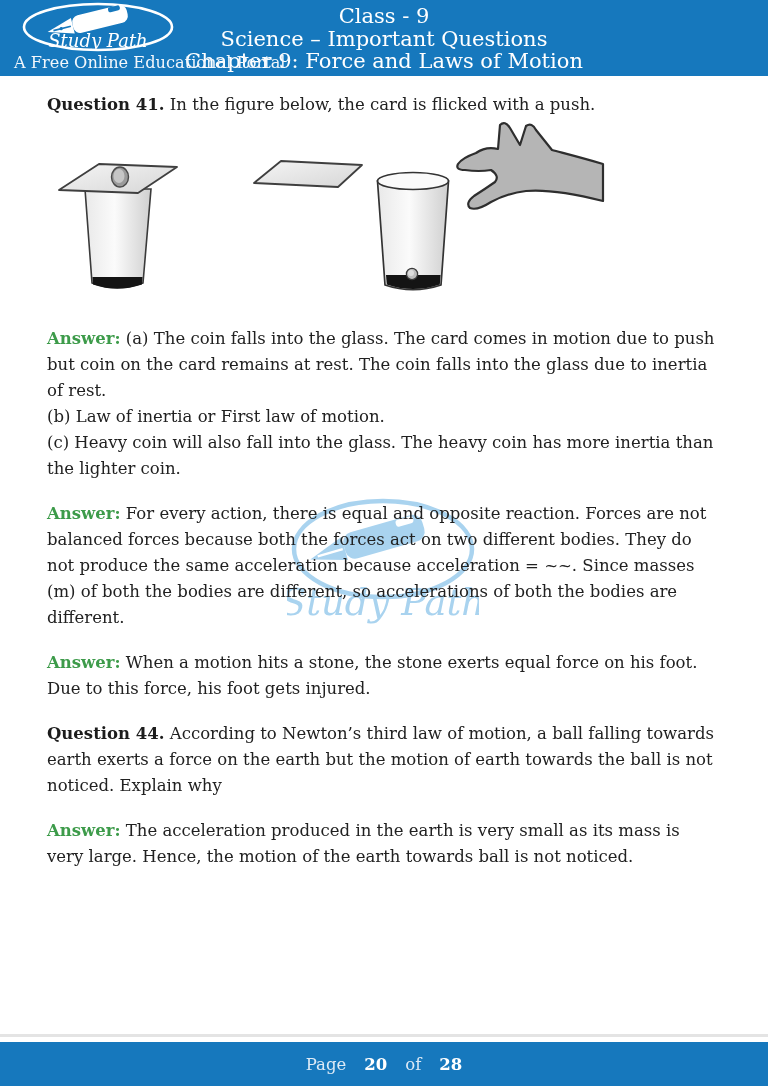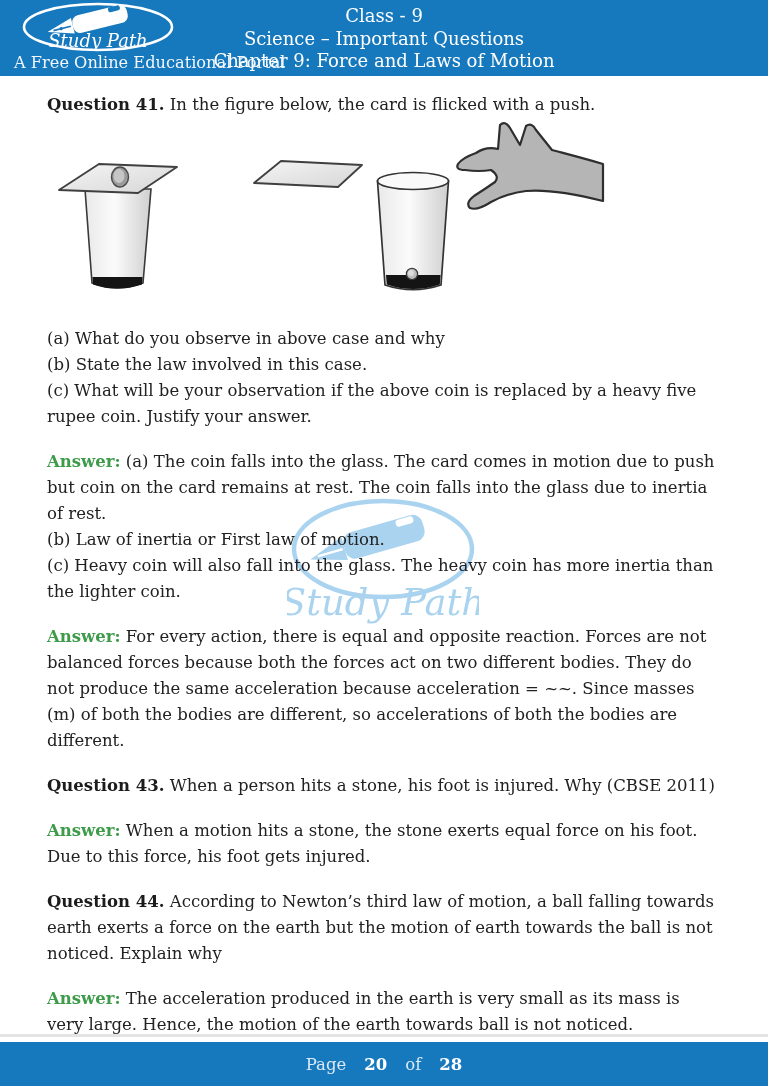--- a/index.html
+++ b/index.html
@@ -1,20 +1,20 @@
 <!DOCTYPE html>
 <html><head>
 <meta charset="utf-8">
 <style>
   html,body{margin:0;padding:0;background:#ffffff;}
   .page{position:relative;width:768px;height:1086px;background:#ffffff;overflow:hidden;
         font-family:"DejaVu Serif", serif;color:#212121;}
   
   .topbar{position:relative;height:76px;background:#1678bd;color:#ffffff;}
-  .titles{text-align:center;padding-top:5px;font-size:18px;line-height:22.5px;font-weight:500;}
+  .titles{text-align:center;padding-top:5px;font-size:21px;line-height:22.5px;font-weight:500;}
   .logo-block{position:absolute;left:8px;top:2px;width:230px;}
   .logo-svg{display:block;margin-left:8px;}
   .tagline{font-size:16.2px;line-height:18px;color:#f2f7fc;padding-left:6px;margin-top:0px;white-space:nowrap;}
   
   main{position:relative;padding:6px 47px 0 47px;font-size:16.5px;line-height:26px;z-index:2;}
   .blk{margin:10px 0 19px 0;}
   .q-label{font-weight:bold;color:#1c1c1c;}
   .ans-label{font-weight:bold;color:#3d9b4a;text-align:center;}
   .figure-wrap{margin:2px 0 6px 0;}
   .parts div{margin:0;}
@@ -118,47 +118,38 @@
                    L 463,8 Q 458,0 453,5 L 451,29
                    Q 439,26 429,33 Q 415,38 411,44 Q 408,50 418,50
                    Q 432,52 444,50 Q 453,56 448,62
                    Q 438,69 427,76 Q 418,83 423,88 Q 430,91 444,82
                    Q 461,73 479,71
                    C 501,69 532,75 556,81 Z" fill="#b5b5b5" stroke="#2e2e2e" stroke-width="2.2" stroke-linejoin="round"></path>
         </g>
       </svg>
     </div>
 
-    <div class="blk parts">
-      <div>(a) What do you observe in above case and why</div>
-      <div>(b) State the law involved in this case.</div>
-      <div>(c) What will be your observation if the above coin is replaced by a heavy five rupee coin. Justify your answer.</div>
-    </div>
 
     <div class="blk ansgroup">
       <div>
         <span class="ans-label">Answer:</span>
         <span>(a) The coin falls into the glass. The card comes in motion due to push but coin on the card remains at rest. The coin falls into the glass due to inertia of rest.</span>
       </div>
       <div>(b) Law of inertia or First law of motion.</div>
       <div>(c) Heavy coin will also fall into the glass. The heavy coin has more inertia than the lighter coin.</div>
     </div>
 
 
     <div class="blk ansgroup">
       <div>
         <span class="ans-label">Answer:</span>
         <span>For every action, there is equal and opposite reaction. Forces are not balanced forces because both the forces act on two different bodies. They do not produce the same acceleration because acceleration = ~~. Since masses (m) of both the bodies are different, so accelerations of both the bodies are different.</span>
       </div>
     </div>
 
-    <p class="blk">
-      <span class="q-label">Question 43.</span>
-      <span>When a person hits a stone, his foot is injured. Why (CBSE 2011)</span>
-    </p>
 
     <div class="blk ansgroup">
       <div>
         <span class="ans-label">Answer:</span>
         <span>When a motion hits a stone, the stone exerts equal force on his foot. Due to this force, his foot gets injured.</span>
       </div>
     </div>
 
     <p class="blk">
       <span class="q-label">Question 44.</span>

